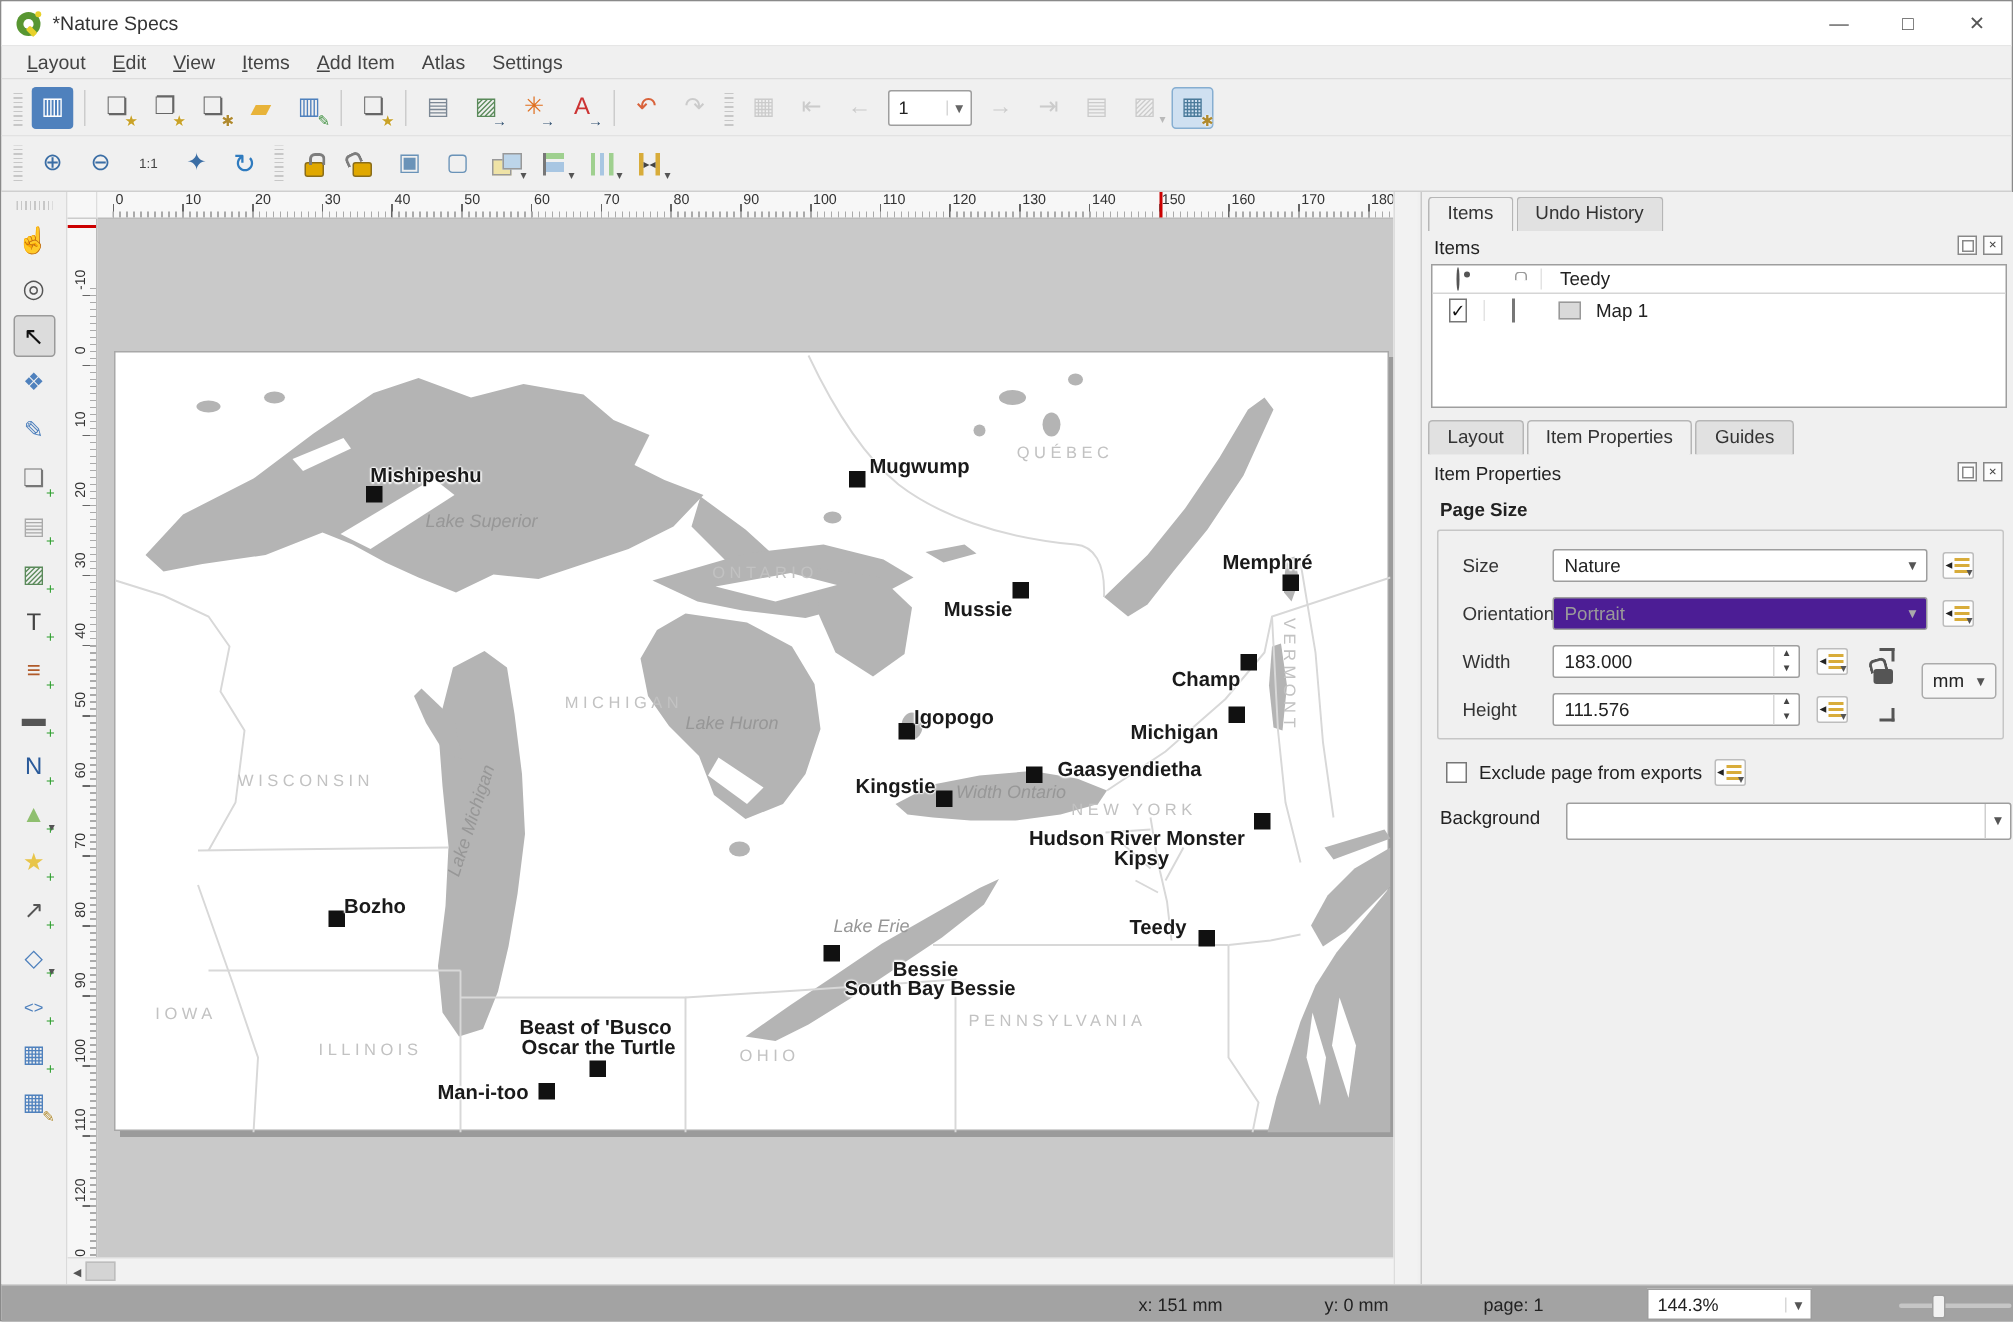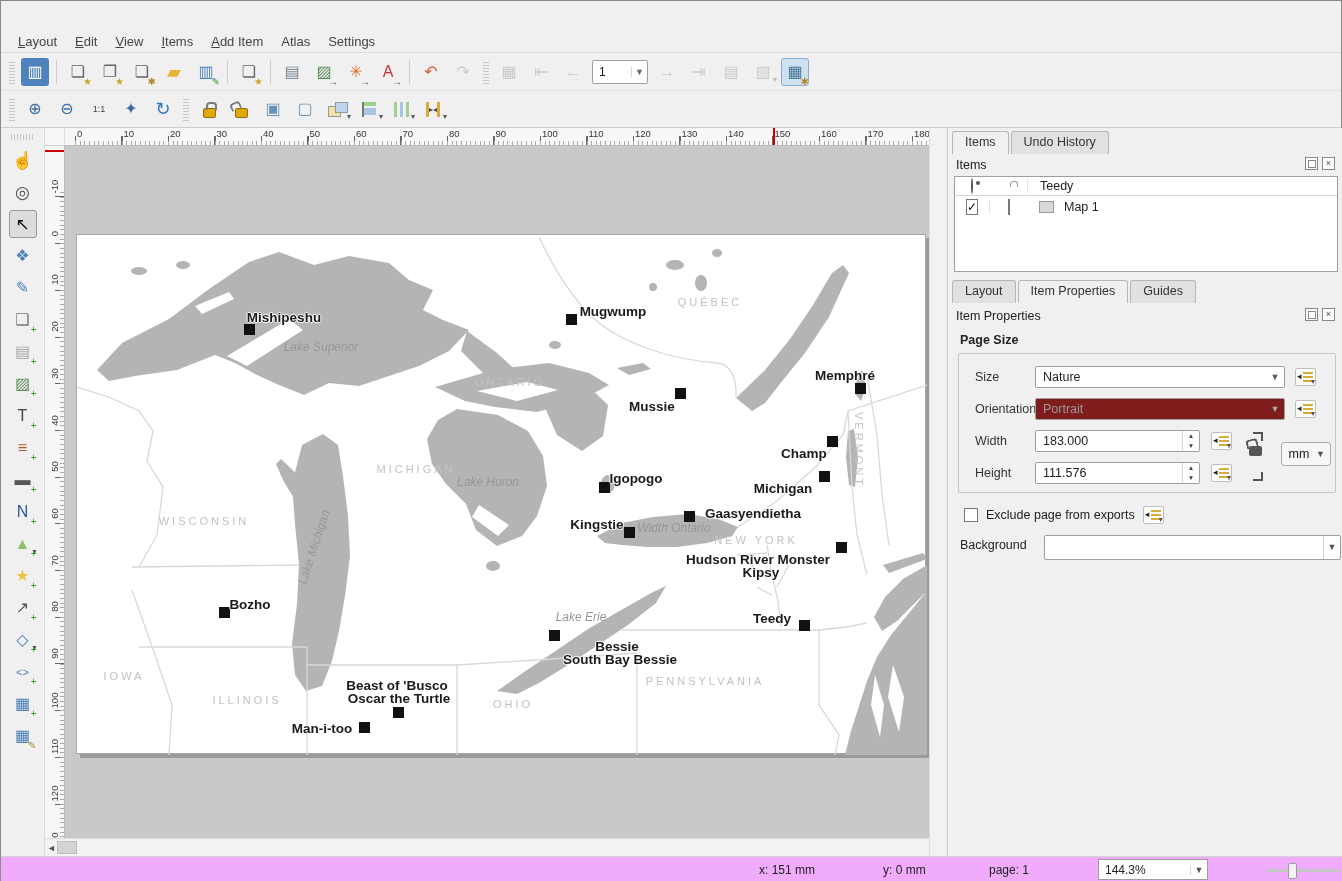--- a/index.html
+++ b/index.html
@@ -103,21 +103,21 @@
   .mini-lock { width:10px; height:8px; background:#9a9a9a; border-radius:1px; margin:5px auto 0; position:relative; }
   .mini-lock::before { content:''; position:absolute; left:1px; top:-5px; width:6px; height:5px; border:1.5px solid #9a9a9a; border-bottom:none; border-radius:3px 3px 0 0; }
   .map-item-icon { width:15px; height:12px; background:#d9d9d9; border:1px solid #999; margin:0 10px 0 12px; }
 
   .groupbox { position:absolute; left:10px; top:225px; width:378px; height:140px; border:1px solid #c6c6c6; border-radius:2px; }
   .grouptitle { position:absolute; left:12px; top:205px; font-weight:bold; font-size:12.5px; }
   .frow { position:absolute; left:0; width:100%; height:22px; }
   .flabel { position:absolute; left:16px; top:4px; color:#333; }
   .combo { position:absolute; left:76px; width:250px; height:22px; background:#fff; border:1px solid #9e9e9e; border-radius:2px; display:flex; align-items:center; }
   .combo .cv { flex:1; padding-left:7px; } .combo .ca { width:18px; font-size:9px; color:#555; text-align:center; }
-  .combo.disabled { background:#7f1d1d; } .combo.disabled .cv { color:#9a9a9a; } .combo.disabled .ca { color:#aaa; }
+  .combo.disabled { background:#4c1d95; } .combo.disabled .cv { color:#9a9a9a; } .combo.disabled .ca { color:#aaa; }
   .spin { position:absolute; left:76px; width:165px; height:22px; background:#fff; border:1px solid #9e9e9e; border-radius:2px; display:flex; }
   .spin .sv { flex:1; padding:3px 0 0 7px; }
   .spin .sb { width:17px; border-left:1px solid #d7d7d7; display:flex; flex-direction:column; }
   .spin .sb span { flex:1; font-size:6.5px; color:#444; text-align:center; line-height:10px; }
   .ddov { position:relative; width:21px; height:18px; background:#fdfdfd; border:1px solid #bdbdbd; border-radius:2px; }
   .ddov::before { content:''; position:absolute; left:7px; top:3px; width:10px; height:10px;
      background:repeating-linear-gradient(0deg,#d8ac3a 0 2px,#fff 2px 4px); }
   .ddov::after { content:'◂'; position:absolute; left:1px; top:2px; font-size:9px; color:#222; }
   .ddov .ddmark { right:0; bottom:-1px; }
   .bracket { position:absolute; width:10px; height:9px; }
@@ -141,33 +141,45 @@
   .ci-rects { width:18px; height:14px; }
   .ci-rects::before { content:''; position:absolute; left:0; top:4px; width:11px; height:9px; background:#efe3a6; border:1px solid #999; }
   .ci-rects::after { content:''; position:absolute; left:7px; top:0; width:11px; height:9px; background:#bcd5ea; border:1px solid #999; }
   .ci-align { width:14px; height:15px; border-left:2px solid #777;
     background:linear-gradient(#9fd08f 0 4px, transparent 4px 6px, #a8c6e2 6px 13px, transparent 13px); }
   .ci-dist { width:15px; height:15px;
     background:linear-gradient(90deg,#9fd08f 0 3px, transparent 3px 6px, #a8c6e2 6px 9px, transparent 9px 12px, #9fd08f 12px 15px); }
   .ci-resize { width:14px; height:15px; border-left:3px solid #d8ac3a; border-right:3px solid #d8ac3a; font-size:8px; color:#444; line-height:15px; text-align:center; }
 
   
-  .statusbar { position:absolute; left:0; top:855px; width:1342px; height:26px; background:#f0abfc; border-top:1px solid #d2d2d2; }
+  .statusbar { position:absolute; left:0; top:855px; width:1342px; height:26px; background:#a3a3a3; border-top:1px solid #d2d2d2; }
   .sb-text { position:absolute; top:6px; font-size:12px; color:#222; }
   .zoom-combo { position:absolute; left:1097px; top:2px; width:110px; height:21px; background:#fff; border:1px solid #9e9e9e; display:flex; align-items:center; }
   .zoom-combo .cv { flex:1; padding-left:6px; font-size:12px; }
   .zoom-combo .ca { width:17px; font-size:9px; color:#555; text-align:center; border-left:1px solid #d7d7d7; }
   .slider { position:absolute; left:1265px; top:12px; width:75px; height:3px; background:#c6c6c6; border-radius:2px; }
   .slider .thumb { position:absolute; left:22px; top:-6px; width:9px; height:16px; background:#f2f2f2; border:1px solid #9e9e9e; border-radius:2px; }
 </style>
 </head>
 <body>
 
 <div class="window">
 
+  <div class="titlebar">
+    <svg class="qgis-logo" viewBox="0 0 20 20">
+      <circle cx="10" cy="10" r="8" fill="#589632"></circle>
+      <circle cx="10" cy="10" r="3.4" fill="#fff"></circle>
+      <rect x="11" y="11" width="7" height="4" rx="1" transform="rotate(45 11 11)" fill="#e8d12a"></rect>
+      <circle cx="16.5" cy="3.5" r="2" fill="#e8d12a"></circle>
+    </svg>
+    <span class="win-title">*Nature Specs</span>
+    <div class="wctrl min">—</div>
+    <div class="wctrl max">□</div>
+    <div class="wctrl close">✕</div>
+  </div>
 
   <div class="menubar" id="menubar"><span class="menu-item accel">Layout</span><span class="menu-item accel">Edit</span><span class="menu-item accel">View</span><span class="menu-item accel">Items</span><span class="menu-item accel">Add Item</span><span class="menu-item">Atlas</span><span class="menu-item">Settings</span></div>
 
   <div class="toolbar" id="tb-main">
       <div class="tbhandle"></div>
       <div class="tbbtn" style="background: rgb(79, 129, 189); border-radius: 3px;">
         <span class="glyph" style="color: rgb(255, 255, 255);">▥</span>
       </div>
       <div class="tbsep"></div>
       <div class="tbbtn">

